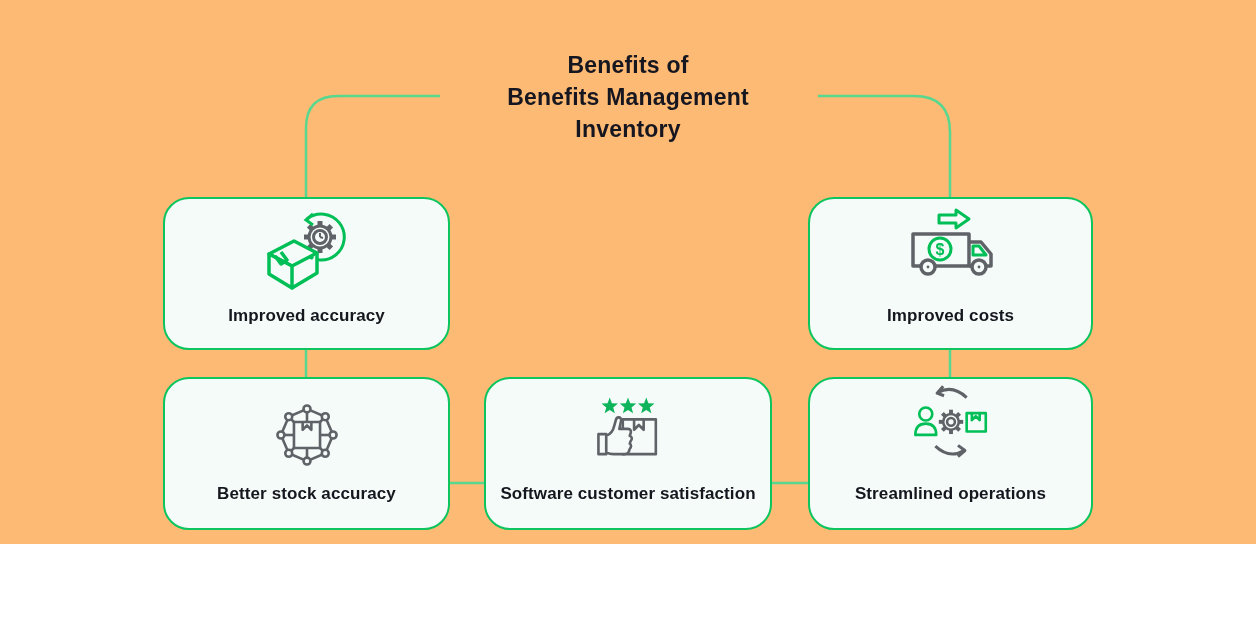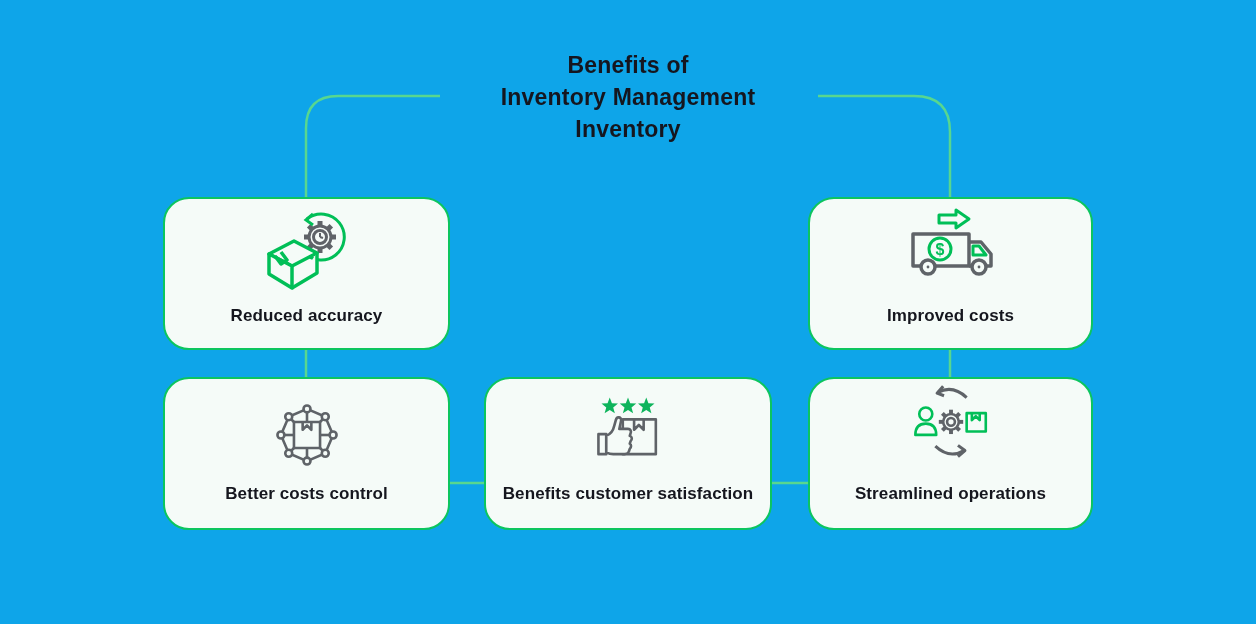--- a/index.html
+++ b/index.html
@@ -1,18 +1,18 @@
 <!DOCTYPE html>
 <html><head>
 <meta charset="utf-8">
 <style>
   * { margin: 0; padding: 0; box-sizing: border-box; }
   html, body { width: 1256px; height: 624px; background: #ffffff; overflow: hidden; }
   body { font-family: "Liberation Sans", sans-serif; }
-  .canvas { position: relative; width: 1256px; height: 624px; background: #0ea5e9; }
+  .canvas { position: relative; width: 1256px; height: 544px; background: #fdba74; }
 
   .connectors { position: absolute; left: 0; top: 0; width: 1256px; height: 624px; }
 
   .diagram-title {
     position: absolute; left: 428px; top: 49px; width: 400px;
     text-align: center; font-weight: bold; font-size: 23px; line-height: 32px;
     color: #15161f; letter-spacing: 0.2px;
   }
 
   .card {
@@ -45,21 +45,21 @@
     <path d="M440,96 L338,96 Q306,96 306,128 L306,197"></path>
     <path d="M818,96 L914,96 Q950,96 950,132 L950,197"></path>
     <path d="M306,350 L306,377"></path>
     <path d="M950,350 L950,377"></path>
     <path d="M450,483 L484,483"></path>
     <path d="M772,483 L808,483"></path>
   </svg>
 
   <div class="diagram-title">
     <div>Benefits of</div>
-    <div>Inventory Management</div>
+    <div>Benefits Management</div>
     <div>Inventory</div>
   </div>
 
   <div class="card pos-tl">
     <span class="icon-wrap">
       <svg class="icon-svg" width="92" height="92" viewBox="0 0 92 92" fill="none">
 
         <g stroke="#5f6368" stroke-width="3">
           <g stroke-width="5">
             <line x1="70" y1="33" x2="75" y2="33"></line>
@@ -82,21 +82,21 @@
         </g>
 
         <g stroke="#00bf57" stroke-width="3.5" stroke-linejoin="round" fill="#f5fbf8">
           <path d="M8,50 L33,37 L56,49 L31,62 Z"></path>
           <path d="M8,50 L8,70 L31,84 L31,62 Z"></path>
           <path d="M56,49 L56,69 L31,84"></path>
           <path d="M14,52 L20,60 L26,56 L20,48" fill="none"></path>
         </g>
       </svg>
     </span>
-    <span class="card-label">Reduced accuracy</span>
+    <span class="card-label">Improved accuracy</span>
   </div>
 
   <div class="card pos-tr">
     <span class="icon-wrap">
       <svg class="icon-svg" width="92" height="92" viewBox="0 0 92 92" fill="none">
 
         <path d="M34,11 H51 V6 L64,15 L51,24 V19 H34 Z" stroke="#00bf57" stroke-width="3" stroke-linejoin="round"></path>
 
         <g stroke="#5f6368" stroke-width="3.5" stroke-linejoin="round">
           <rect x="8" y="30" width="56" height="32"></rect>
@@ -140,21 +140,21 @@
             <circle cx="76" cy="46" r="4"></circle>
               <circle cx="67" cy="67" r="4"></circle>
             <circle cx="46" cy="76" r="4"></circle>
               <circle cx="25" cy="67" r="4"></circle>
             <circle cx="16" cy="46" r="4"></circle>
               <circle cx="25" cy="25" r="4"></circle>
           </g>
         </g>
       </svg>
     </span>
-    <span class="card-label">Better costs control</span>
+    <span class="card-label">Better stock accuracy</span>
   </div>
 
   <div class="card pos-bc">
     <span class="icon-wrap">
       <svg class="icon-svg" width="80" height="80" viewBox="0 0 92 92" fill="none">
 
         <g fill="#0eb45c">
           <polygon transform="translate(25,13)" points="0,-10 2.5,-3.4 9.5,-3.1 4,1.3 5.9,8.1 0,4.2 -5.9,8.1 -4,1.3 -9.5,-3.1 -2.5,-3.4"></polygon>
           <polygon transform="translate(46,13)" points="0,-10 2.5,-3.4 9.5,-3.1 4,1.3 5.9,8.1 0,4.2 -5.9,8.1 -4,1.3 -9.5,-3.1 -2.5,-3.4"></polygon>
           <polygon transform="translate(67,13)" points="0,-10 2.5,-3.4 9.5,-3.1 4,1.3 5.9,8.1 0,4.2 -5.9,8.1 -4,1.3 -9.5,-3.1 -2.5,-3.4"></polygon>
@@ -162,21 +162,21 @@
 
         <g stroke="#5f6368" stroke-width="3" stroke-linejoin="round">
           <rect x="40" y="28" width="38" height="40"></rect>
           <path d="M53,28 V40 L58.5,34.5 L64,40 V28"></path>
 
           <rect x="12" y="45" width="9" height="23" fill="#f5fbf8"></rect>
           <path fill="#f5fbf8" d="M21,66 V47 C26,45 29,41 30,36 L32,29 C33,24 39,25 38,30 L36,39 H46 C49,39 50,42 49,44 L48,47 C51,48 51,51 49,53 L48,56 C50,57 50,60 48,62 L47,65 C46,67 44,68 42,68 H29 C26,68 23,67 21,66 Z"></path>
         </g>
       </svg>
     </span>
-    <span class="card-label">Benefits customer satisfaction</span>
+    <span class="card-label">Software customer satisfaction</span>
   </div>
 
   <div class="card pos-br">
     <span class="icon-wrap">
       <svg class="icon-svg" width="80" height="80" viewBox="0 0 92 92" fill="none">
 
         <g stroke="#5f6368" stroke-width="3.5" stroke-linejoin="round">
           <path d="M64,19 Q48,4 31,13"></path>
           <path d="M37,6 L30,14 L38,17"></path>
           <path d="M28,75 Q44,90 61,80"></path>

